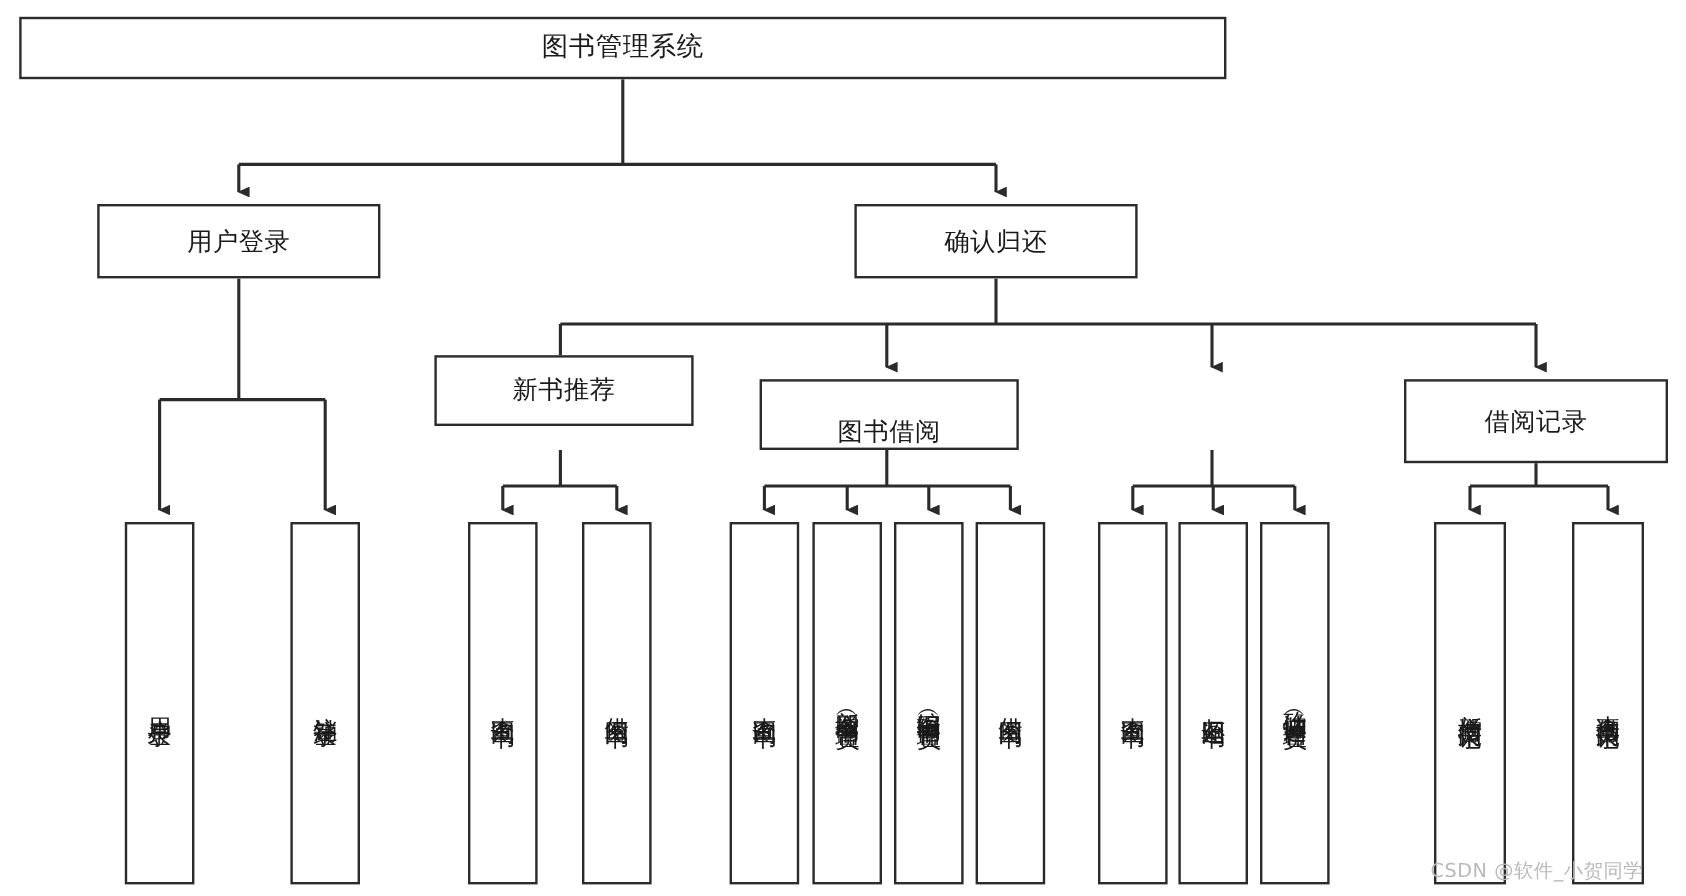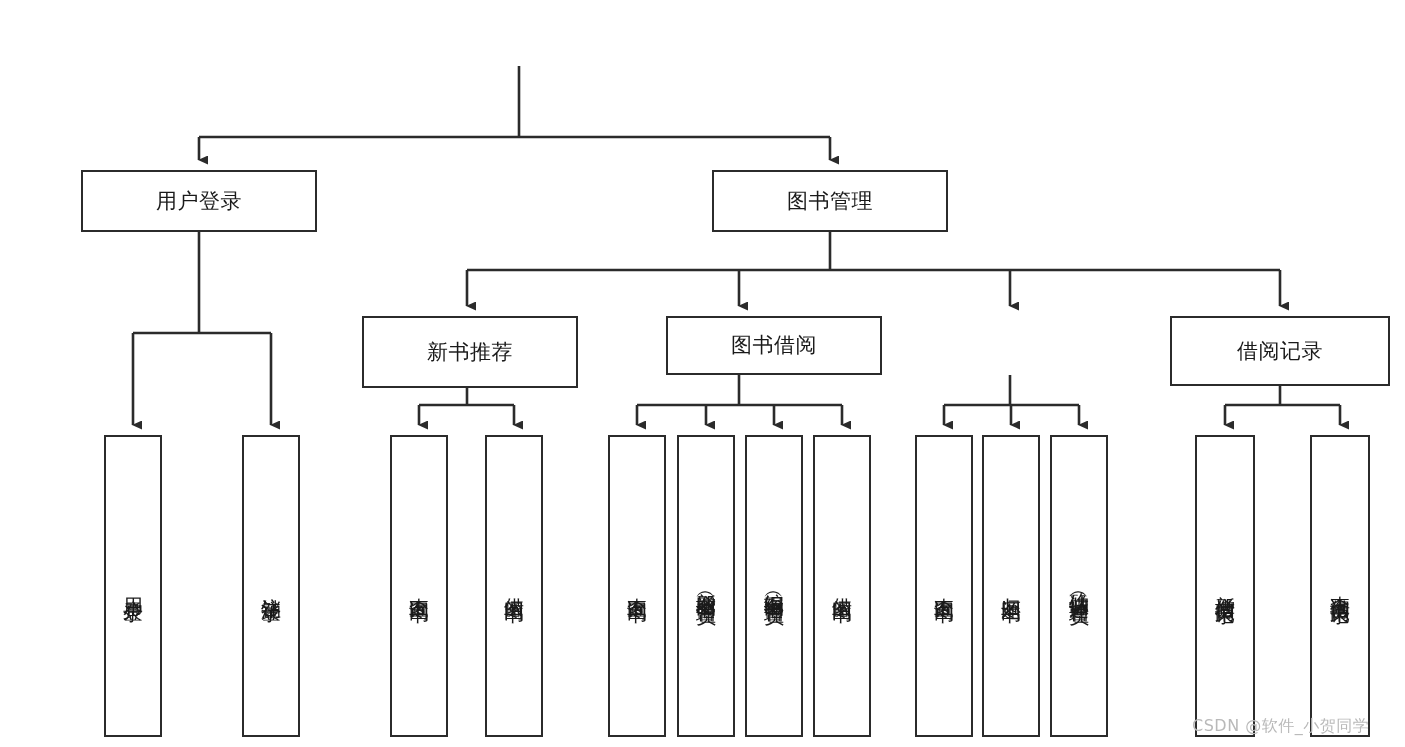--- a/index.html
+++ b/index.html
@@ -121,34 +121,37 @@
       <path d="M1011,405 L1011,425" marker-end="url(#arrowhead)"></path>
       <path d="M1079,405 L1079,425" marker-end="url(#arrowhead)"></path>
 
       <path d="M1280,375 L1280,405"></path>
       <path d="M1225,405 L1340,405"></path>
       <path d="M1225,405 L1225,425" marker-end="url(#arrowhead)"></path>
       <path d="M1340,405 L1340,425" marker-end="url(#arrowhead)"></path>
     </g>
   </svg>
 
+  <div class="node horiz root" style="left:16px; top:14px; width:1006px; height:52px;">
+    <span class="node-label">图书管理系统</span>
+  </div>
 
   <div class="node horiz" style="left:81px; top:170px; width:236px; height:62px;">
     <span class="node-label">用户登录</span>
   </div>
 
   <div class="node horiz" style="left:712px; top:170px; width:236px; height:62px;">
-    <span class="node-label">图书管理</span>
-  </div>
-
-  <div class="node horiz" style="left:362px; top:316px; width:216px; height:72px;">
+    <span class="node-label">确认归还</span>
+  </div>
+
+  <div class="node horiz" style="left:362px; top:296px; width:216px; height:59px;">
     <span class="node-label">新书推荐</span>
   </div>
 
-  <div class="node horiz" style="left:666px; top:316px; width:216px; height:59px;">
+  <div class="node horiz" style="left:633px; top:316px; width:216px; height:59px;align-items:flex-end;">
     <span class="node-label">图书借阅</span>
   </div>
 
 
   <div class="node horiz" style="left:1170px; top:316px; width:220px; height:70px;">
     <span class="node-label">借阅记录</span>
   </div>
 
   <div class="node vert" style="left:104px; top:435px; width:58px; height:302px;">
     <span class="node-label">用户登录</span>

